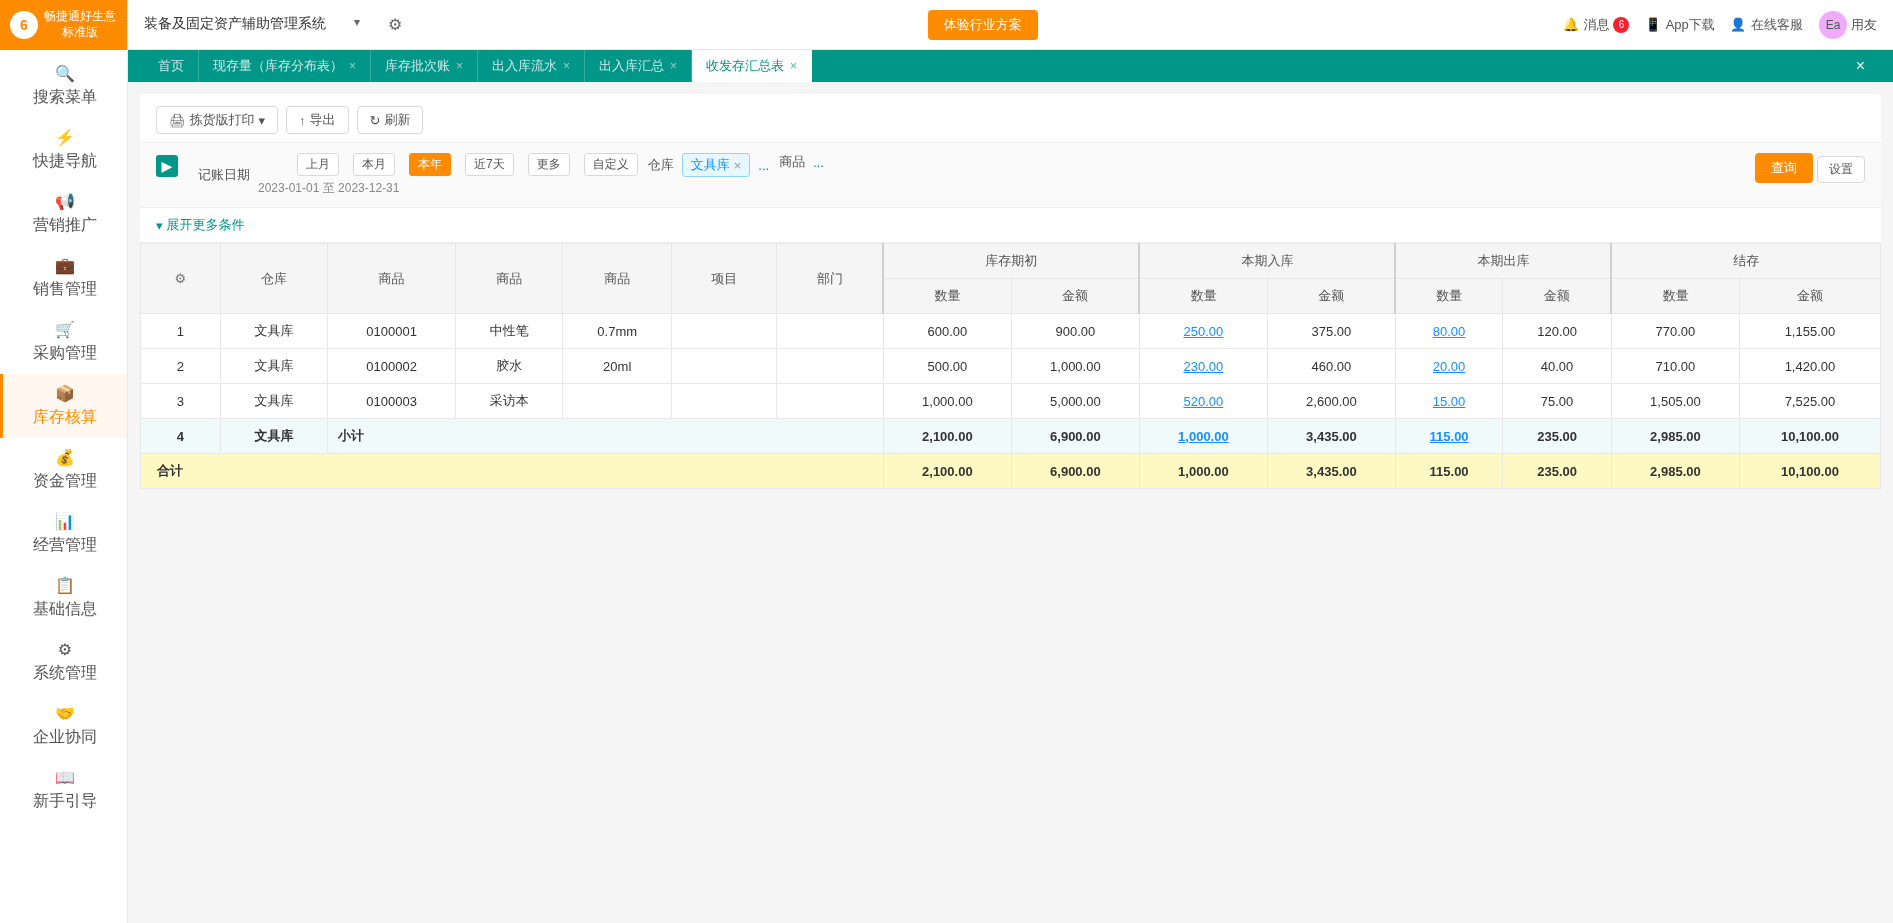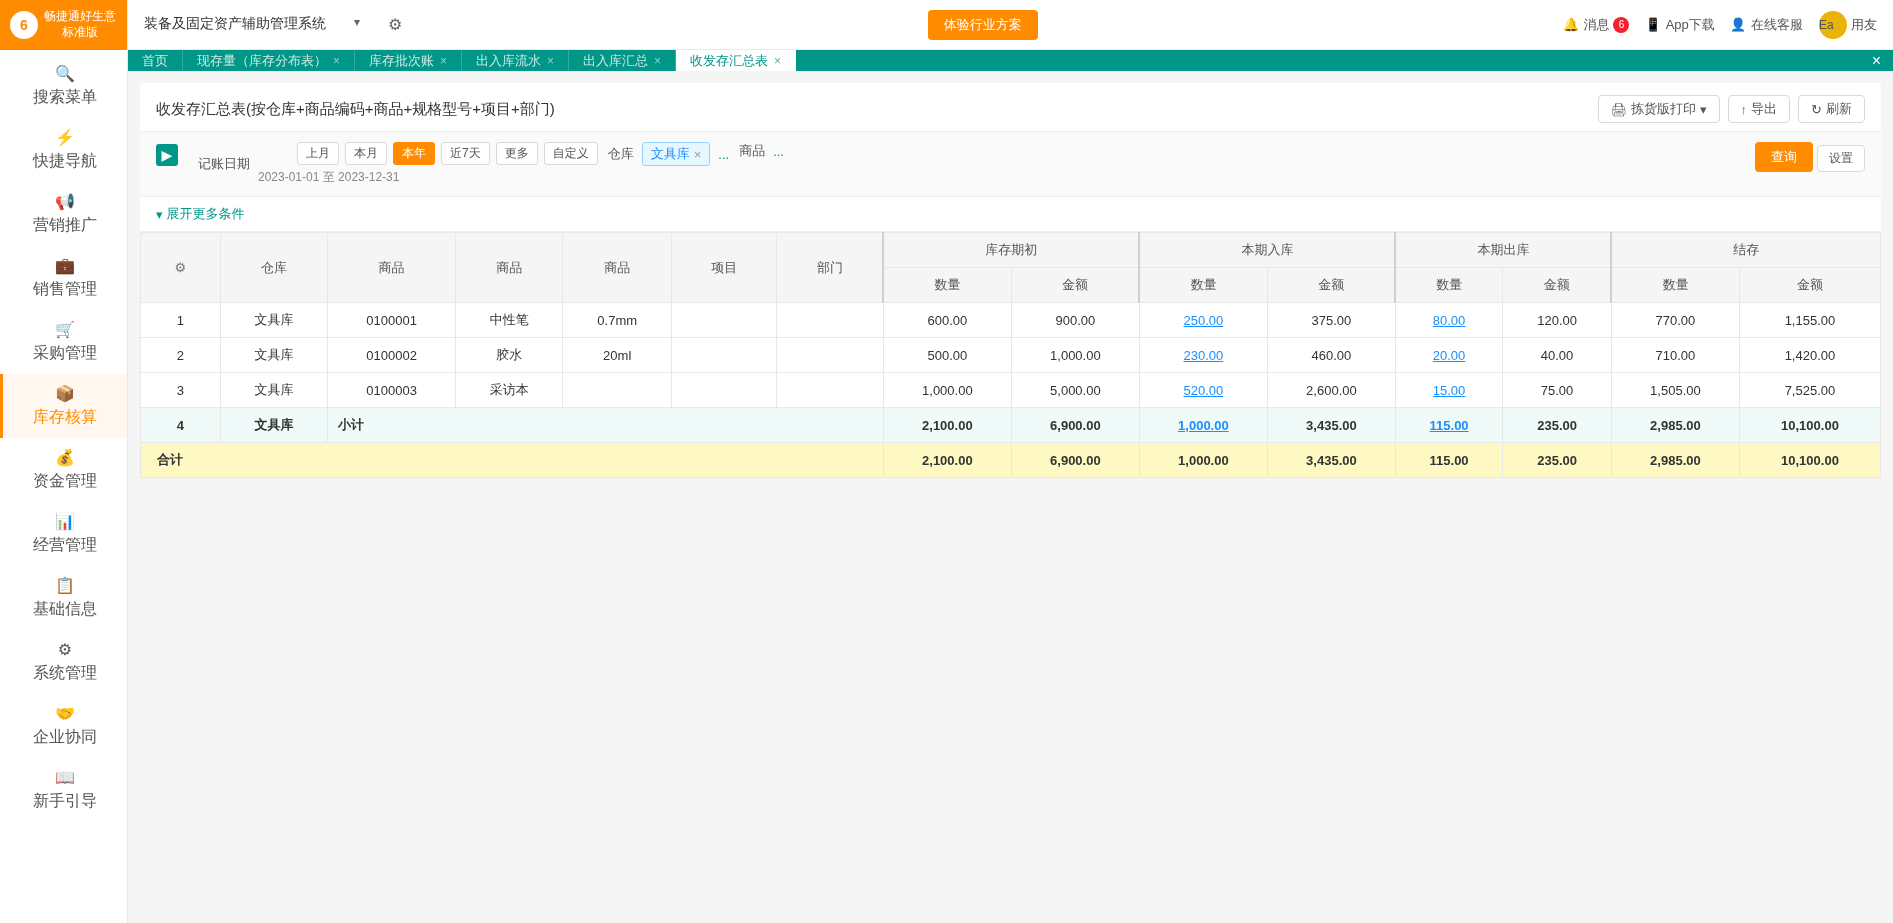--- a/index.html
+++ b/index.html
@@ -23,24 +23,24 @@
     .main-content { flex: 1; display: flex; flex-direction: column; }
     .header { height: 50px; background: #fff; border-bottom: 1px solid #e8e8e8; display: flex; align-items: center; justify-content: space-between; padding: 0 16px; }
     .header-left { display: flex; align-items: flex-start; gap: 28px; }
     .header-system-name { font-size: 14px; color: #333; }
     .header-dropdown { color: #666; font-size: 12px; cursor: pointer; }
     .header-settings { color: #666; cursor: pointer; font-size: 16px; }
     .header-trial-btn { background: #ff8c00; color: #fff; border: none; padding: 6px 16px; border-radius: 4px; cursor: pointer; font-size: 13px; }
     .header-right { display: flex; align-items: center; gap: 16px; color: #555; font-size: 13px; }
     .header-right-item { display: flex; align-items: center; gap: 4px; cursor: pointer; }
     .badge { background: #f5222d; color: #fff; border-radius: 50%; width: 16px; height: 16px; font-size: 10px; display: flex; align-items: center; justify-content: center; }
-    .user-avatar { width: 28px; height: 28px; background: #eab308; border-radius: 50%; display: flex; align-items: center; font-size: 12px; color: #555; }
-
-    
-    .tabs-bar { background: #009688; display: flex; align-items: center; height: 21px; padding: 0; overflow: hidden; }
+    .user-avatar { width: 28px; height: 28px; background: #f0abfc; border-radius: 50%; display: flex; align-items: center; justify-content: center; font-size: 12px; color: #555; }
+
+    
+    .tabs-bar { background: #009688; display: flex; align-items: center; height: 21px; padding: 16px; overflow: hidden; }
     .tab { display: flex; align-items: center; gap: 6px; padding: 0 14px; height: 38px; cursor: pointer; color: rgba(255,255,255,0.8); font-size: 13px; white-space: nowrap; border-right: 1px solid rgba(255,255,255,0.2); }
     .tab.active { background: #fff; color: #009688; border-radius: 4px 4px 0 0; }
     .tab-close { color: currentColor; font-size: 12px; opacity: 0.7; cursor: pointer; }
     .tabs-close-all { margin-left: auto; padding: 0 12px; color: #fff; cursor: pointer; font-size: 16px; }
 
     
     .page-content { flex: 1; background: #f5f5f5; padding: 12px; overflow: auto; }
 
     
     .page-card { background: #fff; border-radius: 4px; padding: 0; }
@@ -53,21 +53,21 @@
     .btn-query { background: #ff8c00; color: #fff; border: none; padding: 6px 16px; border-radius: 4px; cursor: pointer; font-size: 13px; }
     .btn-settings-small { background: #fff; color: #555; border: 1px solid #d9d9d9; padding: 4px 11px; border-radius: 4px; cursor: pointer; font-size: 12px; }
 
     
     .filter-area { padding: 10px 16px; background: #fafafa; border-bottom: 1px solid #f0f0f0; display: flex; align-items: flex-start; gap: 20px; }
     .filter-collapse-btn { background: #009688; color: #fff; border: none; width: 22px; height: 22px; border-radius: 3px; cursor: pointer; font-size: 14px; display: flex; align-items: center; justify-content: center; flex-shrink: 0; margin-top: 2px; }
     .filter-groups { flex: 1; display: flex; flex-wrap: wrap; gap: 10px; align-items: flex-start; }
     .filter-group { display: flex; align-items: center; gap: 8px; }
     .filter-label { color: #555; font-size: 13px; white-space: nowrap; }
     .date-filter-group { display: flex; flex-direction: column; gap: 4px; }
-    .date-buttons { display: flex; gap: 6px; align-items: center; padding-left: 39px; }
+    .date-buttons { display: flex; gap: 14px; align-items: center; padding-left: 39px; }
     .date-btn { padding: 2px 8px; border: 1px solid #d9d9d9; background: #fff; border-radius: 3px; cursor: pointer; font-size: 12px; color: #555; }
     .date-btn.active { background: #ff8c00; border-color: #ff8c00; color: #fff; }
     .date-range-text { font-size: 12px; color: #888; }
     .warehouse-tag { background: #e6f7ff; border: 1px solid #91d5ff; border-radius: 3px; padding: 2px 8px; display: flex; align-items: center; gap: 4px; font-size: 13px; color: #1890ff; }
     .warehouse-tag-close { cursor: pointer; color: #999; }
     .filter-more-btn { background: none; border: none; color: #009688; cursor: pointer; font-size: 13px; }
     .filter-expand { display: flex; align-items: center; gap: 6px; padding: 8px 16px; border-bottom: 1px solid #f0f0f0; }
     .expand-btn { display: flex; align-items: center; gap: 4px; color: #009688; cursor: pointer; font-size: 13px; background: none; border: none; }
     .filter-right-actions { display: flex; flex-direction: row; gap: 4px; align-items: flex-end; }
 
@@ -211,21 +211,20 @@
         <span>收发存汇总表</span>
         <span class="tab-close">×</span>
       </div>
       <div class="tabs-close-all">×</div>
     </div>
 
     <div class="page-content">
       <div class="page-card">
 
         <div class="page-header">
-          <div class="page-title">收发存汇总表(按仓库+商品编码+商品+规格型号+项目+部门)</div>
           <div class="page-actions">
             <button class="btn-action">
               <span>🖨</span>
               <span>拣货版打印</span>
               <span>▾</span>
             </button>
             <button class="btn-action">
               <span>↑</span>
               <span>导出</span>
             </button>

